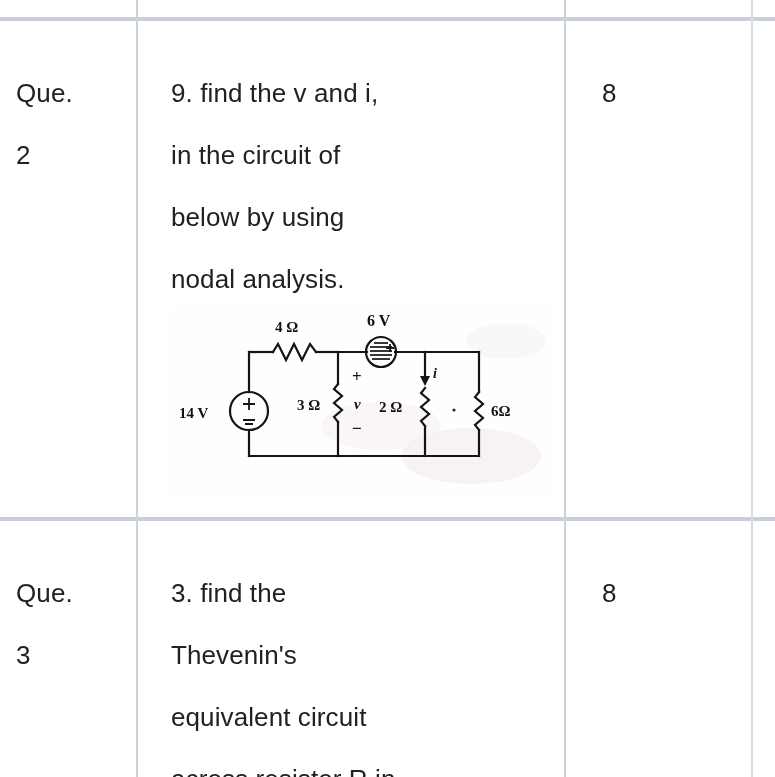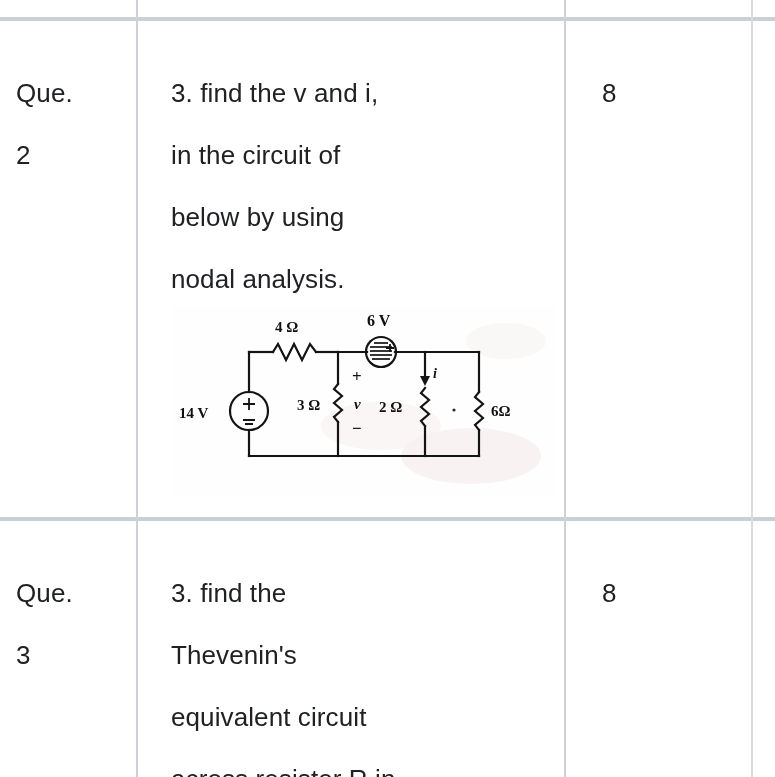--- a/index.html
+++ b/index.html
@@ -81,21 +81,21 @@
   <div class="hline h1"></div>
   <div class="hline h2"></div>
   <div class="vline v1"></div>
   <div class="vline v2"></div>
   <div class="vline v3"></div>
 
   <div class="row1">
     <div class="cell cell-label">Que.
 2</div>
 
-    <div class="cell cell-body">3. find the v and i,
+    <div class="cell cell-body">9. find the v and i,
 in the circuit of
 below by using
 nodal analysis.</div>
 
     <div class="cell cell-marks">8</div>
   </div>
 
   <div class="figure-wrap">
     <svg width="385" height="190" viewBox="0 0 385 190" xmlns="http://www.w3.org/2000/svg">
       <defs>

